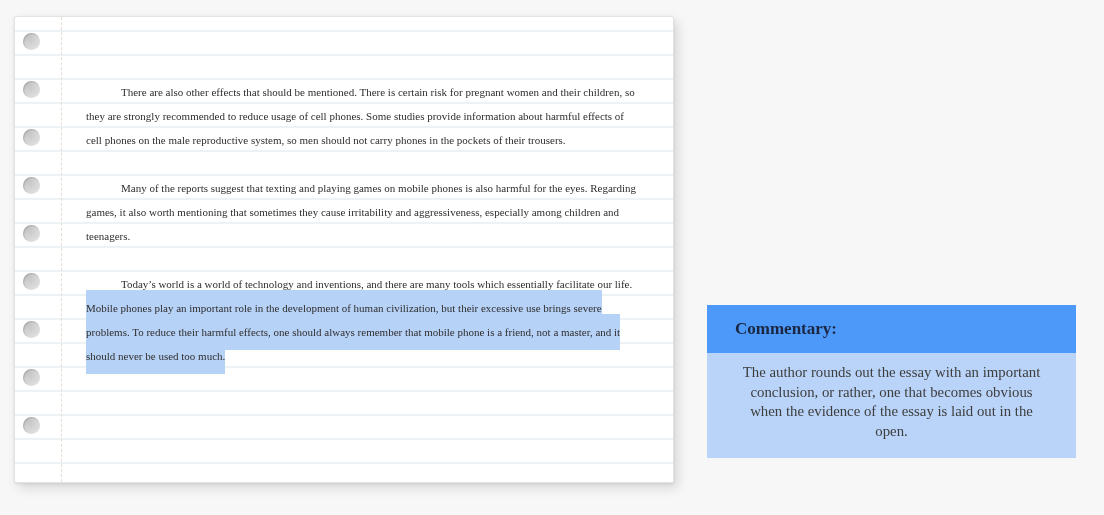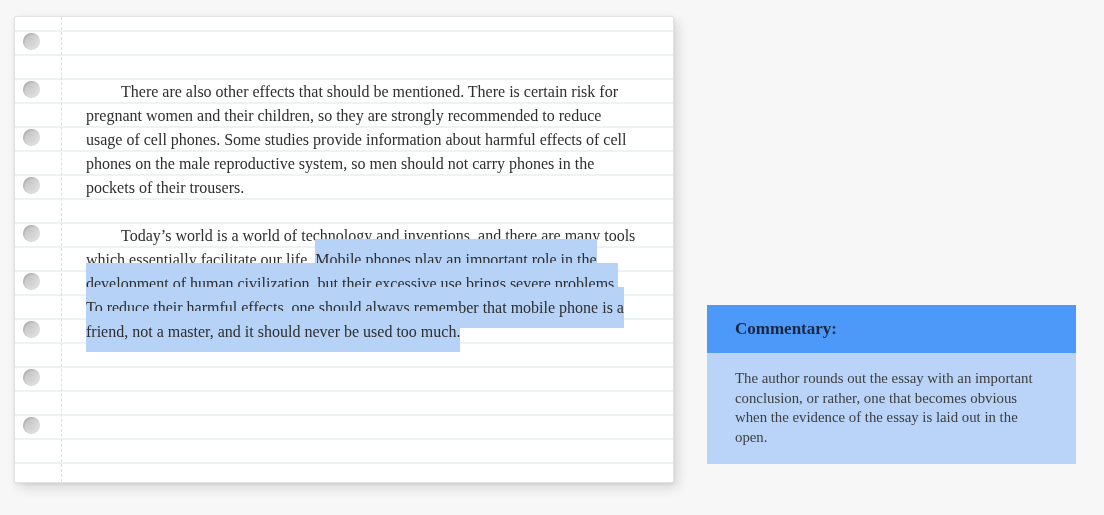--- a/index.html
+++ b/index.html
@@ -40,21 +40,21 @@
     border-radius: 50%;
     background: radial-gradient(circle at 35% 30%, #c7c7c7 0%, #d5d5d5 45%, #e7e7e7 100%);
     box-shadow: inset 1px 1px 2px rgba(0,0,0,0.20), 1px 1px 1px rgba(255,255,255,0.9);
   }
 
   
   .essay {
     position: absolute;
     left: 71px; top: 63px;
     width: 552px;
-    font-size: 16px;
+    font-size: 11px;
     line-height: 24px;
     color: var(--essay-text, #2e2e2e);
   }
   .essay p {
     margin: 0 0 24px 0;
     text-indent: 35px;
   }
   .essay mark {
     background: var(--highlight, #b7d2f7);
     color: inherit;
@@ -76,21 +76,22 @@
     padding-left: 28px;
     margin-top: 24px;
   }
   .commentary-title {
     font-size: 17px;
     font-weight: bold;
     color: var(--header-text, #1b2742);
   }
   .commentary-body {
     background: var(--body-bg, #b9d4f8);
-    padding: 16px 28px 17px 28px;
+    padding: 10px 28px 17px 28px;
+    text-align: center;
   }
   .commentary-body p {
     margin: 0;
     font-size: 14.8px;
     line-height: 19.5px;
     color: var(--body-text, #3d3d3d);
   }
 </style>
 </head>
 <body>
@@ -106,20 +107,21 @@
         <div class="hole" style="top: 159.5px;"></div>
         <div class="hole" style="top: 207.5px;"></div>
         <div class="hole" style="top: 255.5px;"></div>
         <div class="hole" style="top: 303.5px;"></div>
         <div class="hole" style="top: 351.5px;"></div>
         <div class="hole" style="top: 399.5px;"></div>
       </div>
 
     <div class="essay">
       <p>There are also other effects that should be mentioned. There is certain risk for pregnant women and their children, so they are strongly recommended to reduce usage of cell phones. Some studies provide information about harmful effects of cell phones on the male reproductive system, so men should not carry phones in the pockets of their trousers.</p>
+      <p>Many of the reports suggest that texting and playing games on mobile phones is also harmful for the eyes. Regarding games, it also worth mentioning that sometimes they cause irritability and aggressiveness, especially among children and teenagers.</p>
       <p><span>Today’s world is a world of technology and inventions, and there are many tools which essentially facilitate our life. </span><mark>Mobile phones play an important role in the development of human civilization, but their excessive use brings severe problems. To reduce their harmful effects, one should always remember that mobile phone is a friend, not a master, and it should never be used too much.</mark></p>
     </div>
   </div>
 
   <aside class="commentary">
     <div class="commentary-header">
       <span class="commentary-title">Commentary:</span>
     </div>
     <div class="commentary-body">
       <p>The author rounds out the essay with an important conclusion, or rather, one that becomes obvious when the evidence of the essay is laid out in the open.</p>

